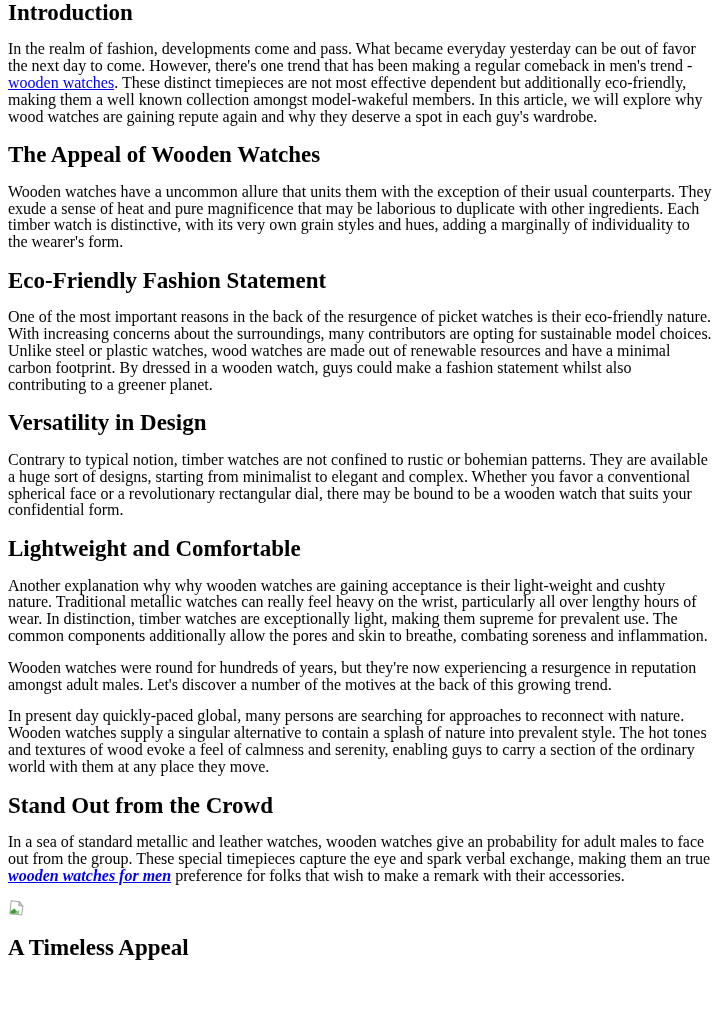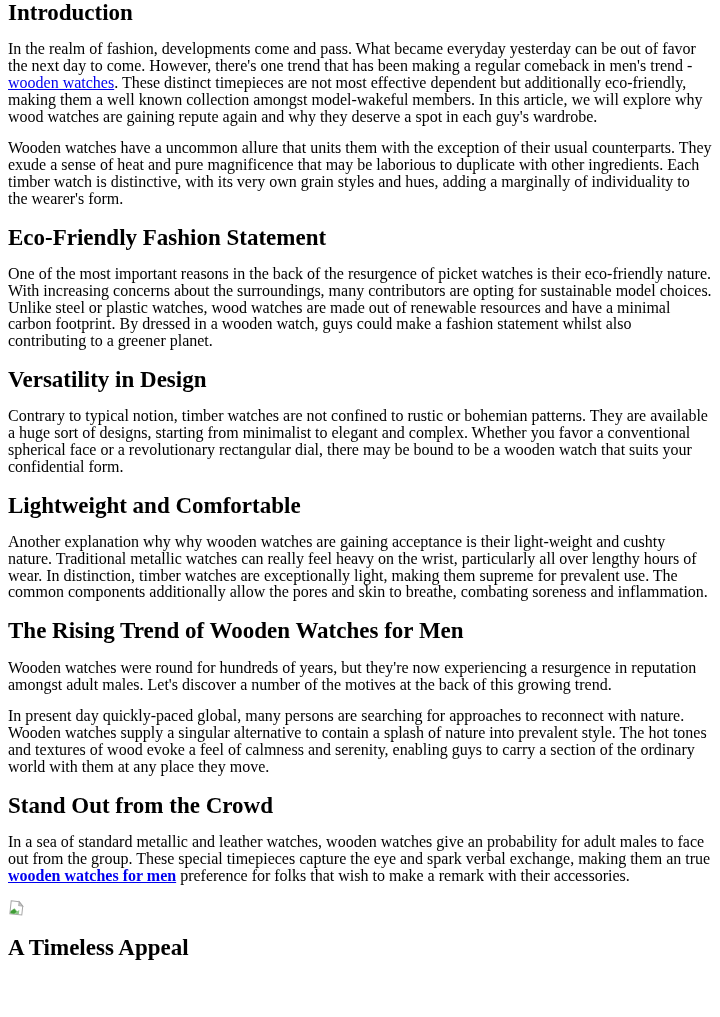--- a/index.html
+++ b/index.html
@@ -38,20 +38,21 @@
     margin: 15px 0;
     line-height: 1.05;
   }
   a.link {
     color: #0000ee;
     text-decoration: underline;
     cursor: pointer;
   }
   a.link.strong-em {
     font-weight: bold;
+    font-style: italic;
     margin-top: 24px;
   }
   .img-para {
     margin: 15px 0;
     line-height: 0;
   }
   .broken-img {
     display: inline-block;
     width: 18px;
     height: 19px;
@@ -59,36 +60,36 @@
 </style>
 </head>
 <body>
 
 <article class="doc">
 
   <h2 class="first">Introduction</h2>
 
   <p><span>In the realm of fashion, developments come and pass. What became everyday yesterday can be out of favor the next day to come. However, there's one trend that has been making a regular comeback in men's trend - </span><a class="link">wooden watches</a><span>. These distinct timepieces are not most effective dependent but additionally eco-friendly, making them a well known collection amongst model-wakeful members. In this article, we will explore why wood watches are gaining repute again and why they deserve a spot in each guy's wardrobe.</span></p>
 
+  <h2>The Appeal of Wooden Watches</h2>
 
   <p>Wooden watches have a uncommon allure that units them with the exception of their usual counterparts. They exude a sense of heat and pure magnificence that may be laborious to duplicate with other ingredients. Each timber watch is distinctive, with its very own grain styles and hues, adding a marginally of individuality to the wearer's form.</p>
 
   <h3>Eco-Friendly Fashion Statement</h3>
 
   <p>One of the most important reasons in the back of the resurgence of picket watches is their eco-friendly nature. With increasing concerns about the surroundings, many contributors are opting for sustainable model choices. Unlike steel or plastic watches, wood watches are made out of renewable resources and have a minimal carbon footprint. By dressed in a wooden watch, guys could make a fashion statement whilst also contributing to a greener planet.</p>
 
   <h3>Versatility in Design</h3>
 
   <p>Contrary to typical notion, timber watches are not confined to rustic or bohemian patterns. They are available a huge sort of designs, starting from minimalist to elegant and complex. Whether you favor a conventional spherical face or a revolutionary rectangular dial, there may be bound to be a wooden watch that suits your confidential form.</p>
 
   <h3>Lightweight and Comfortable</h3>
 
   <p>Another explanation why why wooden watches are gaining acceptance is their light-weight and cushty nature. Traditional metallic watches can really feel heavy on the wrist, particularly all over lengthy hours of wear. In distinction, timber watches are exceptionally light, making them supreme for prevalent use. The common components additionally allow the pores and skin to breathe, combating soreness and inflammation.</p>
 
-  <h2>The Rising Trend of Wooden Watches for Men</h2>
 
   <p>Wooden watches were round for hundreds of years, but they're now experiencing a resurgence in reputation amongst adult males. Let's discover a number of the motives at the back of this growing trend.</p>
 
 
   <p>In present day quickly-paced global, many persons are searching for approaches to reconnect with nature. Wooden watches supply a singular alternative to contain a splash of nature into prevalent style. The hot tones and textures of wood evoke a feel of calmness and serenity, enabling guys to carry a section of the ordinary world with them at any place they move.</p>
 
   <h3>Stand Out from the Crowd</h3>
 
   <p><span>In a sea of standard metallic and leather watches, wooden watches give an probability for adult males to face out from the group. These special timepieces capture the eye and spark verbal exchange, making them an true </span><a class="link strong-em">wooden watches for men</a><span> preference for folks that wish to make a remark with their accessories.</span></p>
 

